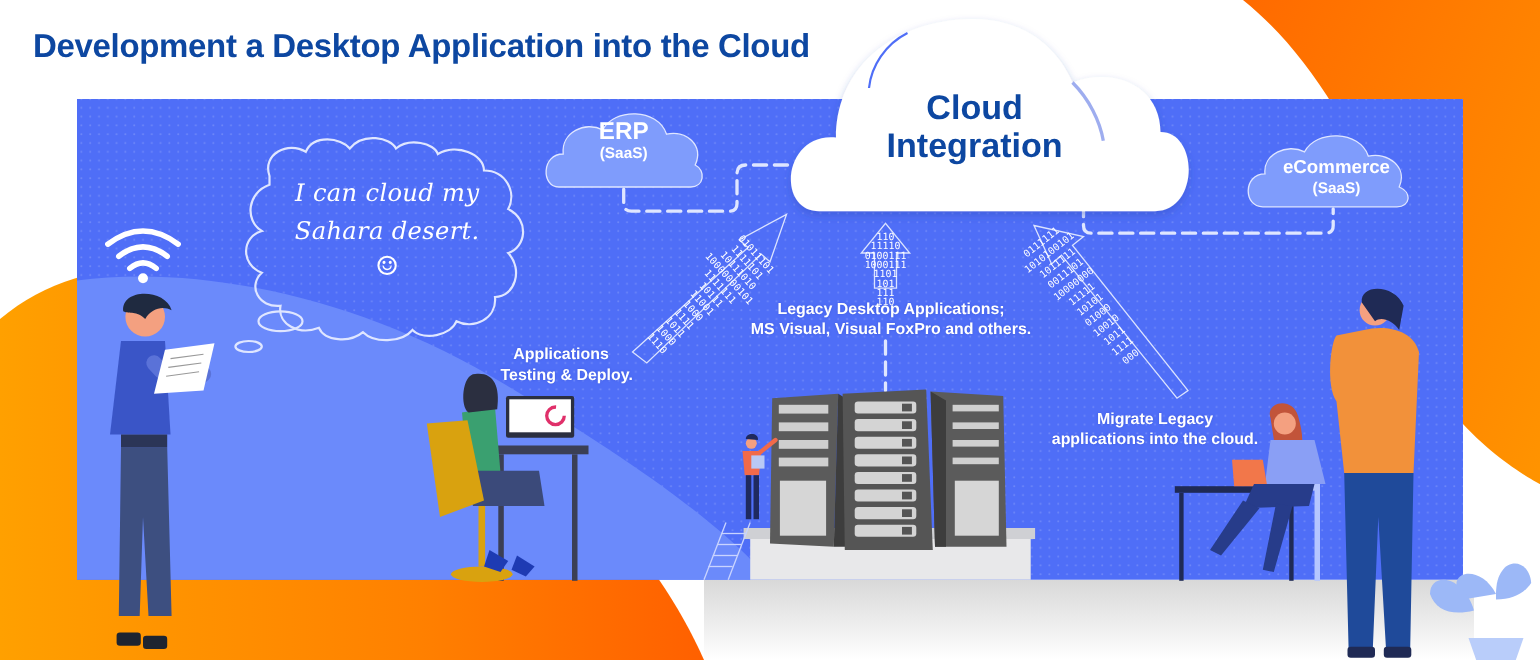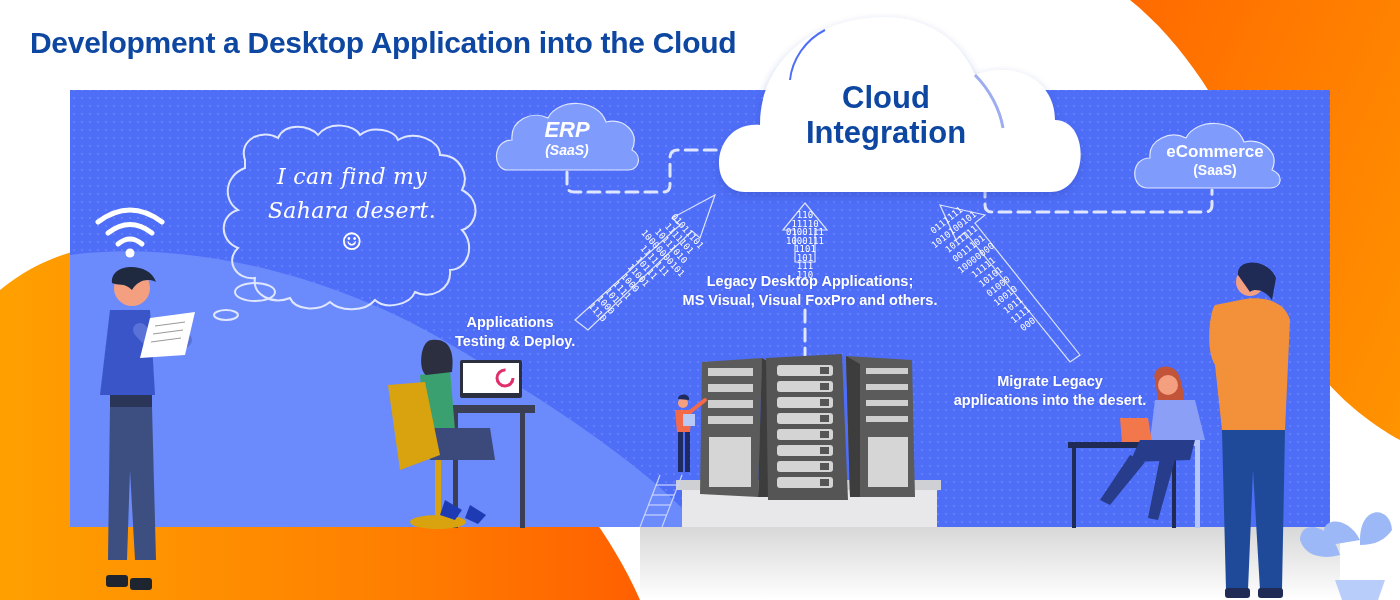--- a/index.html
+++ b/index.html
@@ -254,42 +254,42 @@
   </g>
 </svg>
 
 <div class="abs page-title">Development a Desktop Application into the Cloud</div>
 
 <div class="abs" style="left:770px;top:80px;width:232px;">
   <div class="cloud-main-text">Cloud</div>
   <div class="cloud-main-text">Integration</div>
 </div>
 
-<div class="abs" style="left:517px;top:118px;width:100px;font-style:italic;">
+<div class="abs" style="left:517px;top:107px;width:100px;">
   <div class="saas-title" style="font-size:22px;line-height:24px;">ERP</div>
   <div class="saas-title" style="font-size:14px;line-height:17px;">(SaaS)</div>
 </div>
 
 <div class="abs" style="left:1155px;top:142px;width:120px;">
   <div class="saas-title" style="font-size:17px;line-height:19px;">eCommerce</div>
   <div class="saas-title" style="font-size:14px;line-height:18px;">(SaaS)</div>
 </div>
 
 <div class="abs thought" style="left:232px;top:160px;width:240px;">
-  <div>I can find my</div>
+  <div>I can cloud my</div>
   <div>Sahara desert.</div>
   <div style="font-style:normal;font-size:24px;line-height:28px;">☺</div>
 </div>
 
 <div class="abs panel-label" style="left:455px;top:313px;width:110px;">
   <div>Applications</div>
   <div>Testing &amp; Deploy.</div>
 </div>
 
 <div class="abs panel-label" style="left:665px;top:272px;width:290px;">
   <div>Legacy Desktop Applications;</div>
   <div>MS Visual, Visual FoxPro and others.</div>
 </div>
 
 <div class="abs panel-label" style="left:945px;top:372px;width:210px;">
   <div>Migrate Legacy</div>
-  <div>applications into the desert.</div>
+  <div>applications into the cloud.</div>
 </div>
 
 </body></html>

